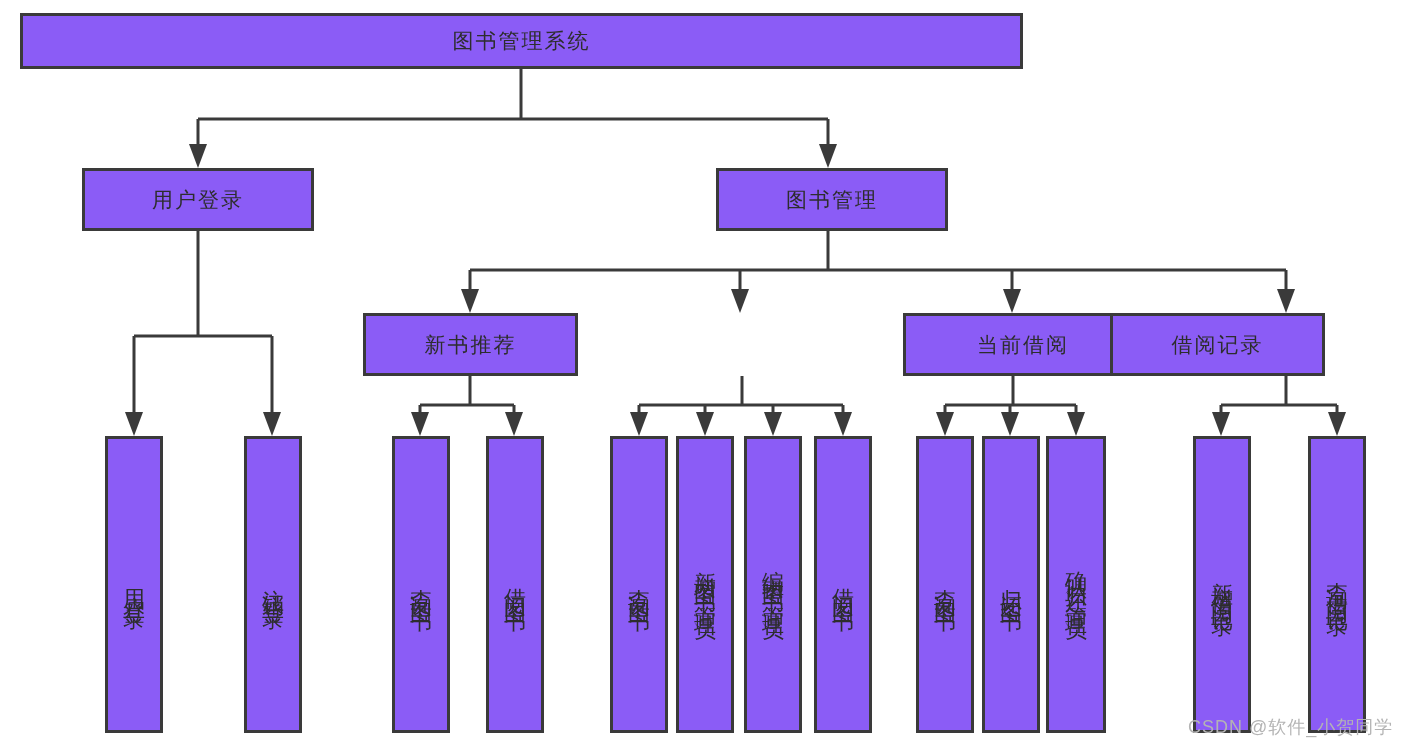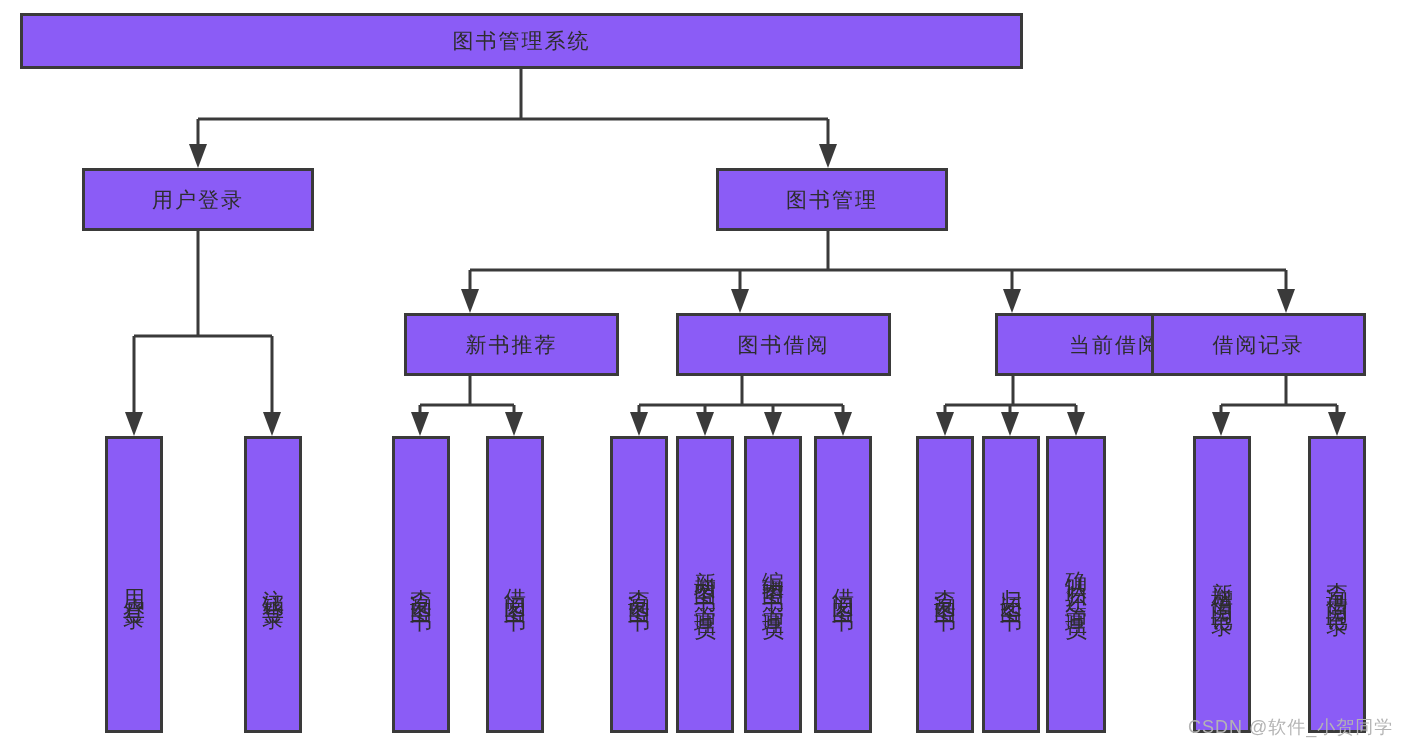--- a/index.html
+++ b/index.html
@@ -15,21 +15,21 @@
   .connectors{position:absolute;left:0;top:0;width:1405px;height:747px;color:var(--line);}
   .connectors path{stroke:currentColor;stroke-width:3;fill:none;}
   .connectors polygon{fill:currentColor;stroke:none;}
   .box{
     position:absolute;box-sizing:border-box;border:3px solid var(--line);background:#8b5cf6;
     display:flex;align-items:center;justify-content:center;
   }
   .hlabel{font-size:21px;letter-spacing:2px;white-space:nowrap;}
   .lvl1{left:20px;top:13px;width:1003px;height:56px;}
   .lvl2{top:168px;width:232px;height:63px;}
-  .lvl3{top:313px;width:215px;height:63px;margin-left:41px;}
+  .lvl3{top:313px;width:215px;height:63px;}
   .leaf{top:436px;height:297px;width:58px;}
   .vtext{
     writing-mode:vertical-lr;text-orientation:mixed;
     font-size:22px;letter-spacing:7px;line-height:1;white-space:nowrap;
   }
   .watermark{
     position:absolute;left:1188px;top:715px;z-index:5;
     font-size:18px;letter-spacing:1px;color:var(--watermark);white-space:nowrap;text-align:right;
   }
 </style>
@@ -81,24 +81,21 @@
   <div class="box lvl2" style="left:82px;">
     <span class="hlabel">用户登录</span>
   </div>
   <div class="box lvl2" style="left:716px;">
     <span class="hlabel">图书管理</span>
   </div>
 
   <div class="box lvl3" style="left:363px;">
     <span class="hlabel">新书推荐</span>
   </div>
-  <div class="box lvl3" style="left:635px;">
-    <span class="hlabel">图书借阅</span>
-  </div>
-  <div class="box lvl3" style="left:954px;padding-left:25px;">
+  <div class="box lvl3" style="left:903px;padding-left:25px;">
     <span class="hlabel">当前借阅</span>
   </div>
   <div class="box lvl3" style="left:1110px;">
     <span class="hlabel">借阅记录</span>
   </div>
 
   <div class="box leaf" style="left:105px;">
     <span class="vtext">用户登录</span>
   </div>
   <div class="box leaf" style="left:244px;">

